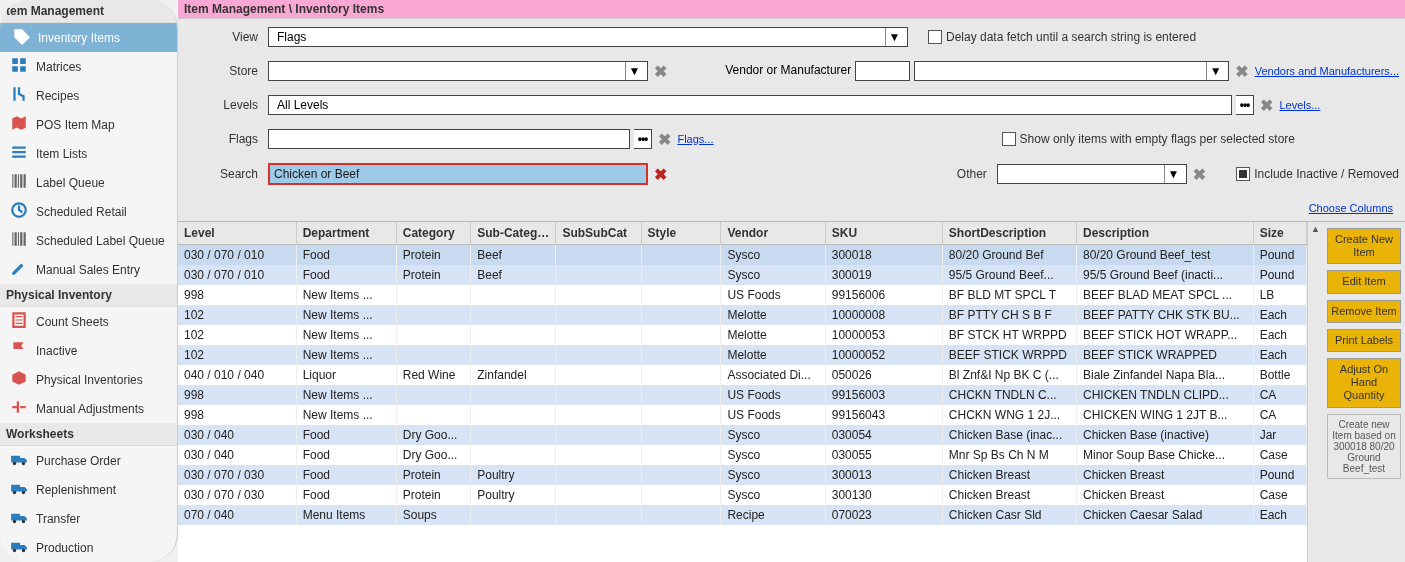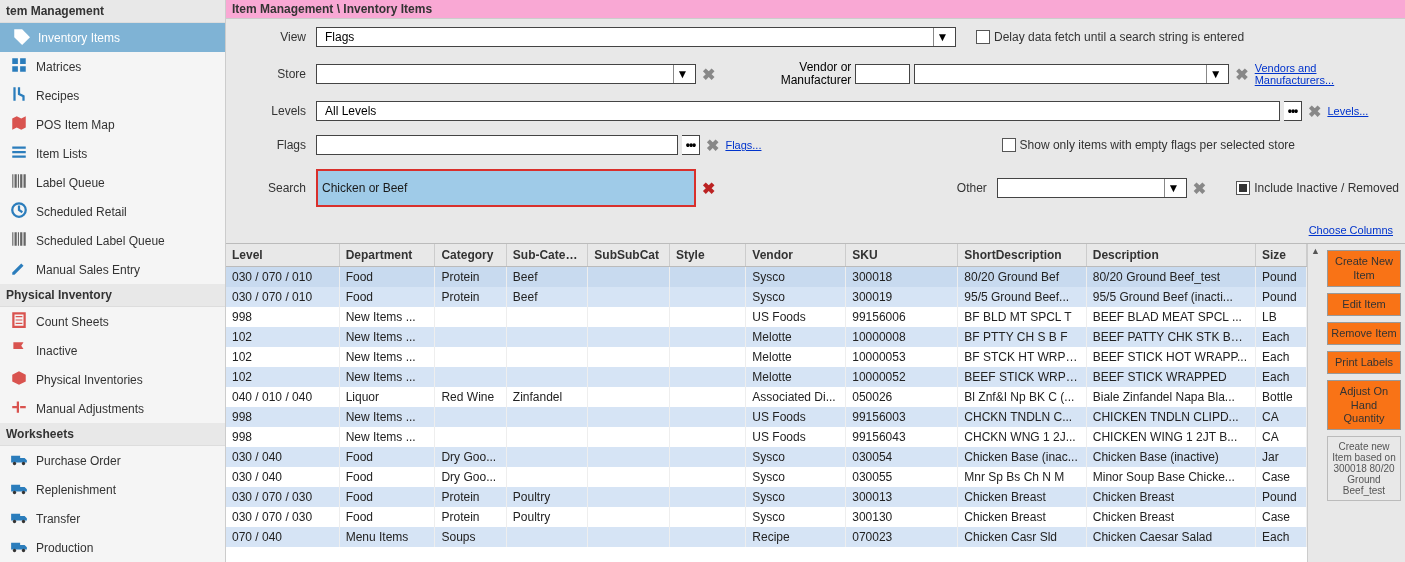--- a/index.html
+++ b/index.html
@@ -1,19 +1,19 @@
 <!DOCTYPE html>
 <html><head>
 <meta charset="utf-8">
 <style>
 * { box-sizing: border-box; margin: 0; padding: 0; font-family: "Segoe UI", Arial, sans-serif; font-size: 12px; }
 body { width: 1405px; height: 562px; background: #f0f0f0; display: flex; overflow: hidden; }
 
 
-.sidebar { width: 226px; background: #f5f5f5; border-right: 1px solid #ccc; overflow-y: auto; flex-shrink: 0; }
+.sidebar { width: 178px; background: #f5f5f5; border-right: 1px solid #ccc; overflow-y: auto; flex-shrink: 0; border-radius: 28px; }
 .sidebar-header { padding: 4px 6px; font-weight: bold; color: #333; background: #e8e8e8; border-bottom: 1px solid #ddd; }
 .sidebar-item { display: flex; align-items: center; padding: 4px 10px; gap: 8px; cursor: pointer; color: #333; }
 .sidebar-item.active { background: #7fb3d5; color: #fff; padding-left: 12px; }
 .sidebar-item svg { width: 18px; height: 18px; flex-shrink: 0; }
 
 
 .main { flex: 1; display: flex; flex-direction: column; background: #e8e8e8; overflow: hidden; }
 .breadcrumb { padding: 2px 6px; font-weight: bold; color: #333; border-bottom: 1px solid #ccc; background: #f9a8d4; }
 
 .filters { padding: 8px 6px 4px 6px; display: flex; flex-direction: column; gap: 14px; }
@@ -21,37 +21,37 @@
 .filter-label { width: 80px; text-align: right; padding-right: 6px; color: #333; }
 .select-field, .text-field { border: 1px solid #444; background: #fff; height: 20px; padding: 0 4px; }
 .lookup-dots { display: inline-flex; align-items: center; justify-content: center; width: 18px; height: 20px; border: 1px solid #444; border-left: none; background: #fff; cursor: pointer; font-weight: bold; letter-spacing: -1px; }
 .x-icon { color: #888; font-weight: bold; font-size: 16px; cursor: pointer; padding: 0 2px; }
 .x-icon.red { color: #b22; }
 .hlink { color: #0033cc; text-decoration: underline; cursor: pointer; font-size: 11px; }
 .checkbox-box { width: 14px; height: 14px; border: 1px solid #555; background: #fff; display: inline-block; cursor: pointer; position: relative; }
 .checkbox-box.checked::after { content:""; position:absolute; inset:2px; background:#333; }
 .chk-label { color: #333; }
 
-.search-input { width: 380px; background: #9fcbe8; border: 2px solid #d9302c; padding: 10px 4px; color: #1a1a1a; }
+.search-input { width: 380px; background: #9fcbe8; border: 2px solid #d9302c; padding: 2px 4px; color: #1a1a1a; }
 
 
 .table-wrap { flex: 1; display: flex; overflow: hidden; border-top: 1px solid #bbb; }
 .grid-container { flex: 1; overflow: auto; background: #fff; }
 table.grid { border-collapse: collapse; width: 100%; table-layout: fixed; }
 table.grid th { text-align: left; padding: 4px 6px; background: #e8e8e8; border-right: 1px solid #ccc; border-bottom: 1px solid #bbb; color: #333; font-weight: bold; position: sticky; top: 0; white-space: nowrap; overflow: hidden; text-overflow: ellipsis; }
 table.grid td { padding: 3px 6px; border-right: 1px solid #eee; white-space: nowrap; overflow: hidden; text-overflow: ellipsis; color: #222; }
 table.grid tr.alt td { background: #d6e4f5; }
 table.grid tr.sel td { background: #c8daef; }
 .grid-scroll { width: 16px; background: #e8e8e8; border-left: 1px solid #ccc; position: relative; }
 .grid-scroll::before { content: "▲"; position: absolute; top: 2px; left: 3px; font-size: 9px; color: #555; }
 
 
 .actions { width: 82px; flex-shrink: 0; padding: 6px 4px; background: #e8e8e8; display: flex; flex-direction: column; gap: 6px; }
 .choose-cols-row { text-align: right; padding: 2px 6px; }
-.actions button { width: 100%; background: #f97316; border: 1px solid #999; padding: 4px 2px; cursor: pointer; font-size: 11px; text-align: center; color: #333; line-height: 1.2; }
+.actions button { width: 100%; background: #eab308; border: 1px solid #999; padding: 4px 2px; cursor: pointer; font-size: 11px; text-align: center; color: #333; line-height: 1.2; }
 .actions .small-note { font-size: 10px; color: #555; text-align:center; border:1px solid #bbb; padding:4px 2px; }
 
 .dropdown-arrow { width:18px; text-align:center; border-left:1px solid #888; display:inline-flex; align-items:center; justify-content:center; height:18px; cursor:pointer; }
 .combo { display:flex; align-items:stretch; }
 .combo .val { flex:1; padding:0 4px; display:flex; align-items:center; }
 </style>
 </head>
 <body>
 
 <div class="sidebar">

